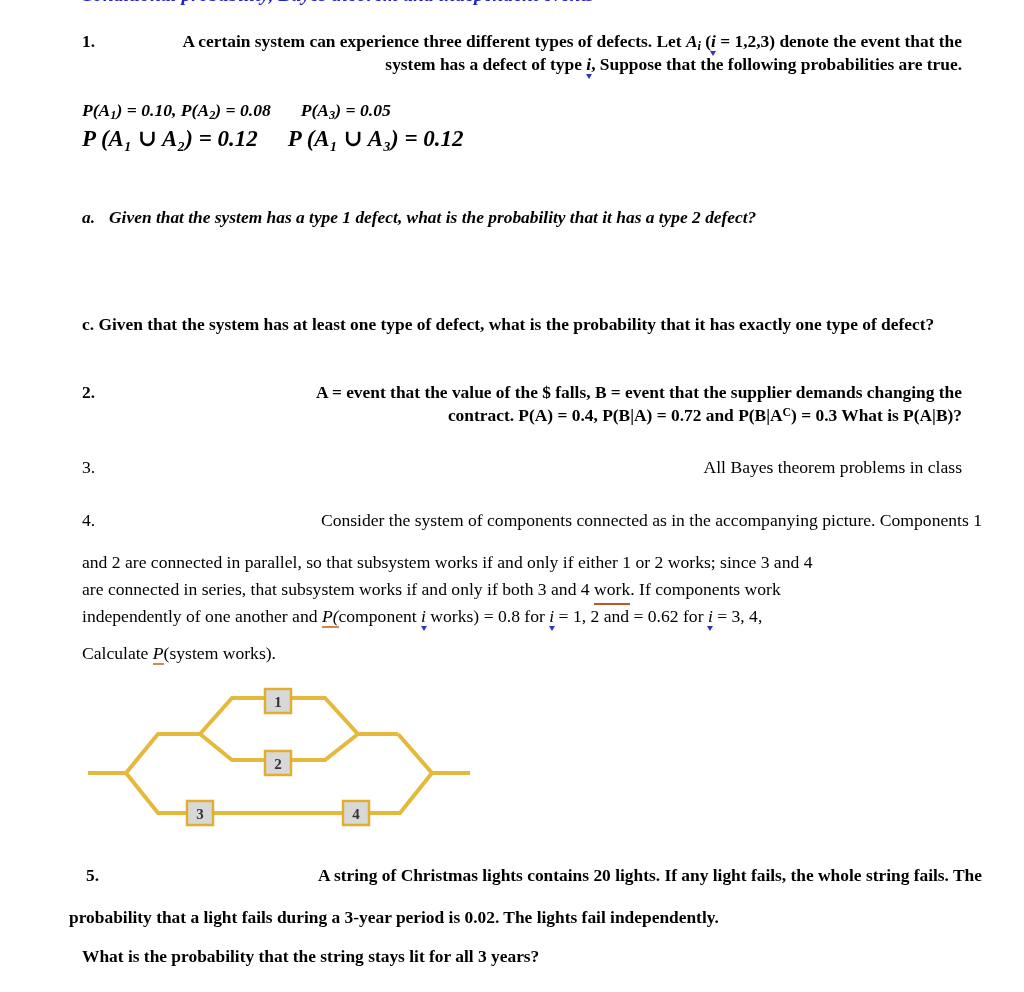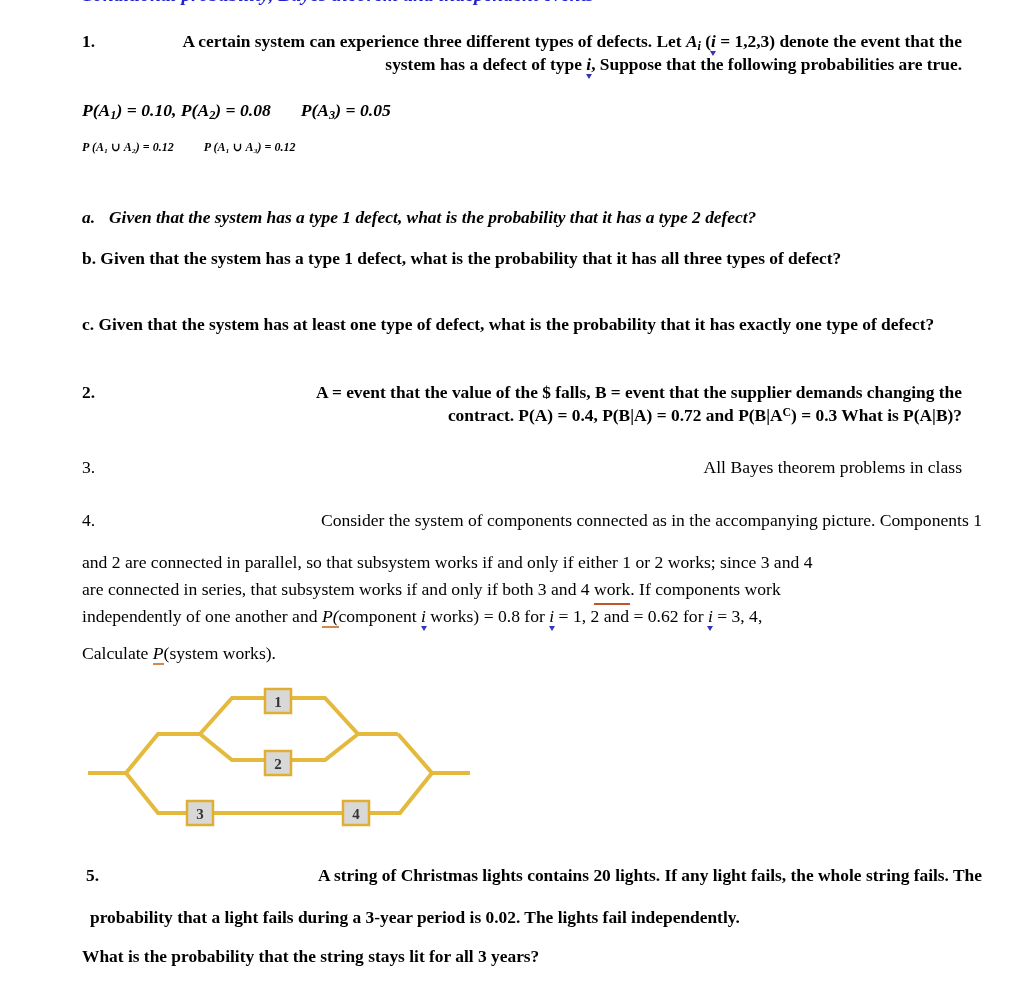--- a/index.html
+++ b/index.html
@@ -141,32 +141,29 @@
 
   <div class="num-item bold-body" style="left:82px; top:30px; width:880px;">
     <span class="marker">1.</span>
     <span class="itext"><span>A certain system can experience three different types of defects. Let </span><span class="ital">A</span><sub class="vsub">i</sub><span> (</span><span class="ital sq-blue">i</span><span> = 1,2,3) denote the event that the system has a defect of type </span><span class="ital sq-blue">i</span><span>, Suppose that the following probabilities are true.</span></span>
   </div>
 
   <div class="abs bold-body ital" style="left:82px; top:99px; font-size:17.6px; white-space:nowrap;">
     <span>P(A</span><sub class="vsub">1</sub><span>) = 0.10, </span><span>P(A</span><sub class="vsub">2</sub><span>) = 0.08</span><span style="display:inline-block;width:30px"></span><span>P(A</span><sub class="vsub">3</sub><span>) = 0.05</span>
   </div>
 
-  <div class="abs bold-body ital" style="left:82px; top:124px; font-size:12px; white-space:nowrap;margin-top:16px;">
+  <div class="abs bold-body ital" style="left:82px; top:124px; font-size:23px; white-space:nowrap;">
     <span>P (A₁ ∪ A₂) = 0.12</span><span style="display:inline-block;width:30px"></span><span>P (A₁ ∪ A₃) = 0.12</span>
   </div>
 
 
   <div class="abs bold-body" style="left:82px; top:206px; width:880px;font-style:italic;">
     <span>a.</span><span style="display:inline-block;width:14px"></span><span>Given that the system has a type 1 defect, what is the probability that it has a type 2 defect?</span>
   </div>
 
-  <div class="abs bold-body" style="left:82px; top:247px; width:860px;">
-    <span>b. Given that the system has a type 1 defect, what is the probability that it has all three types of defect?</span>
-  </div>
 
   <div class="abs bold-body" style="left:82px; top:313px; width:870px;">
     <span>c. Given that the system has at least one type of defect, what is the probability that it has exactly one type of defect?</span>
   </div>
 
   <div class="num-item bold-body" style="left:82px; top:381px; width:880px;">
     <span class="marker">2.</span>
     <span class="itext"><span>A = event that the value of the $ falls, B = event that the supplier demands changing the</span><br><span>contract.  P(A) = 0.4, P(B|A) = 0.72 and P(B|A</span><sup class="vsup">C</sup><span>) = 0.3 What is P(A|B)?</span></span>
   </div>
 
@@ -230,16 +227,16 @@
           <text class="cbox-label" x="276" y="141" text-anchor="middle">4</text>
         </g>
       </g>
     </svg>
   </div>
 
   <div class="num-item bold-body" style="left:82px; top:864px; width:900px;">
     <span class="marker" style="left:4px;">5.</span>
     <span class="itext">A string of Christmas lights contains 20 lights. If any light fails, the whole string fails. The</span>
   </div>
-  <div class="abs bold-body" style="left:90px; top:906px; width:900px;">probability that a light fails during a 3-year period is 0.02. The lights fail independently.</div>
+  <div class="abs bold-body" style="left:69px; top:906px; width:900px;">probability that a light fails during a 3-year period is 0.02. The lights fail independently.</div>
   <div class="abs bold-body" style="left:82px; top:945px; width:900px;">What is the probability that the string stays lit for all 3 years?</div>
 
 </div>
 
 </body></html>

